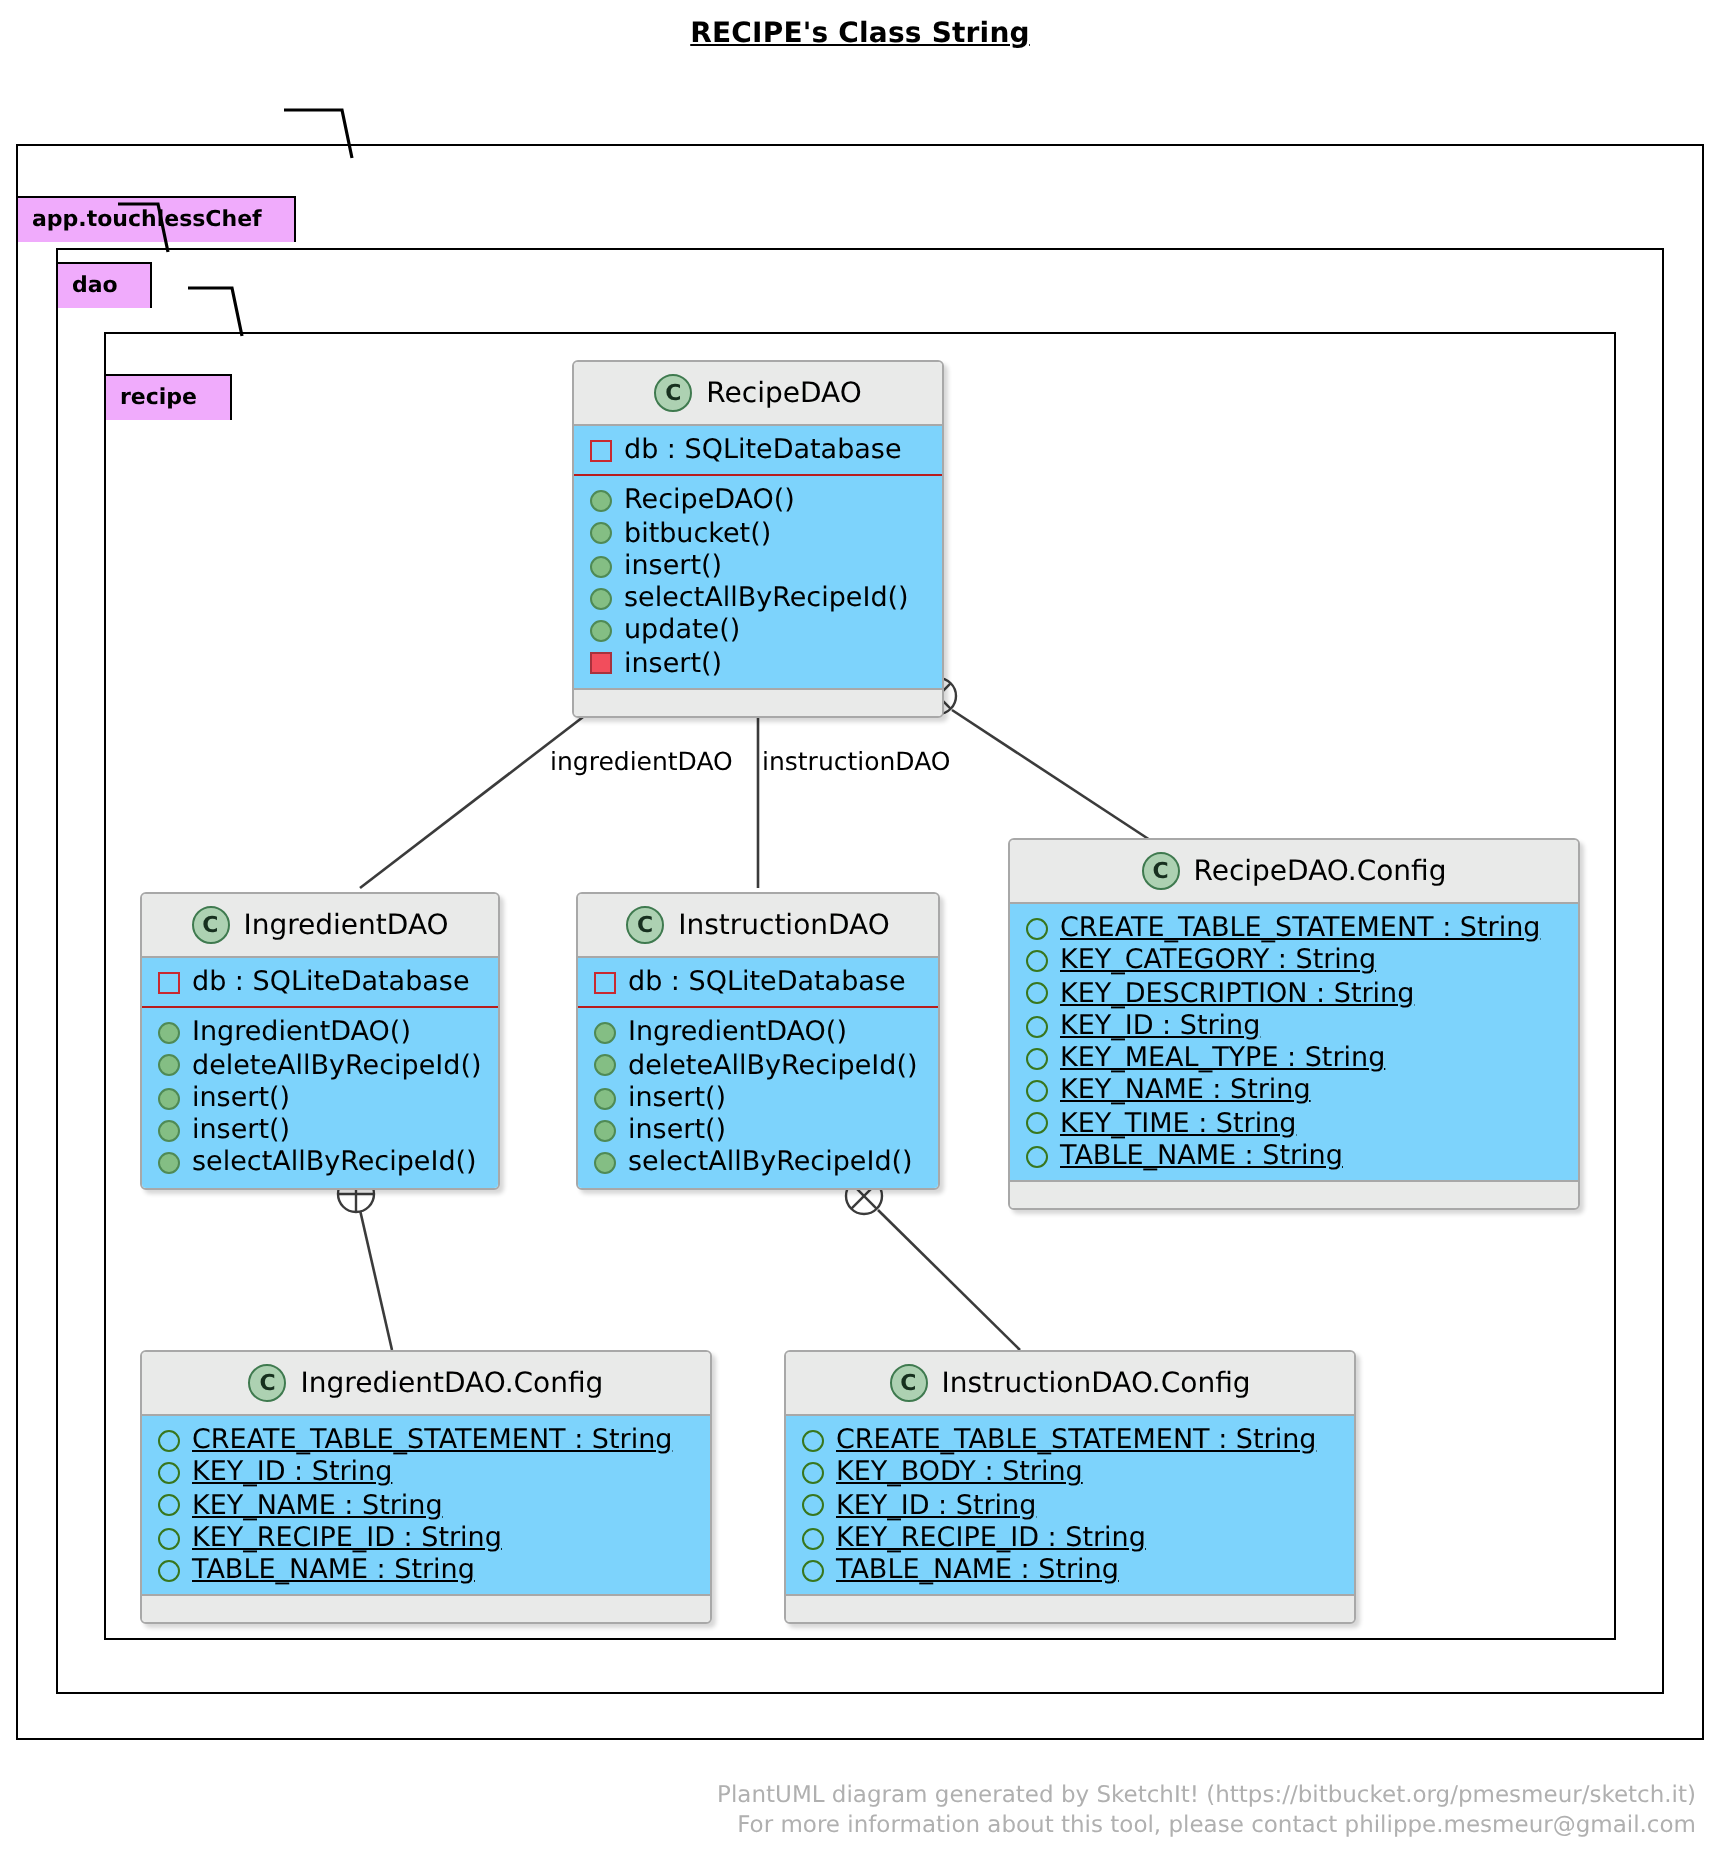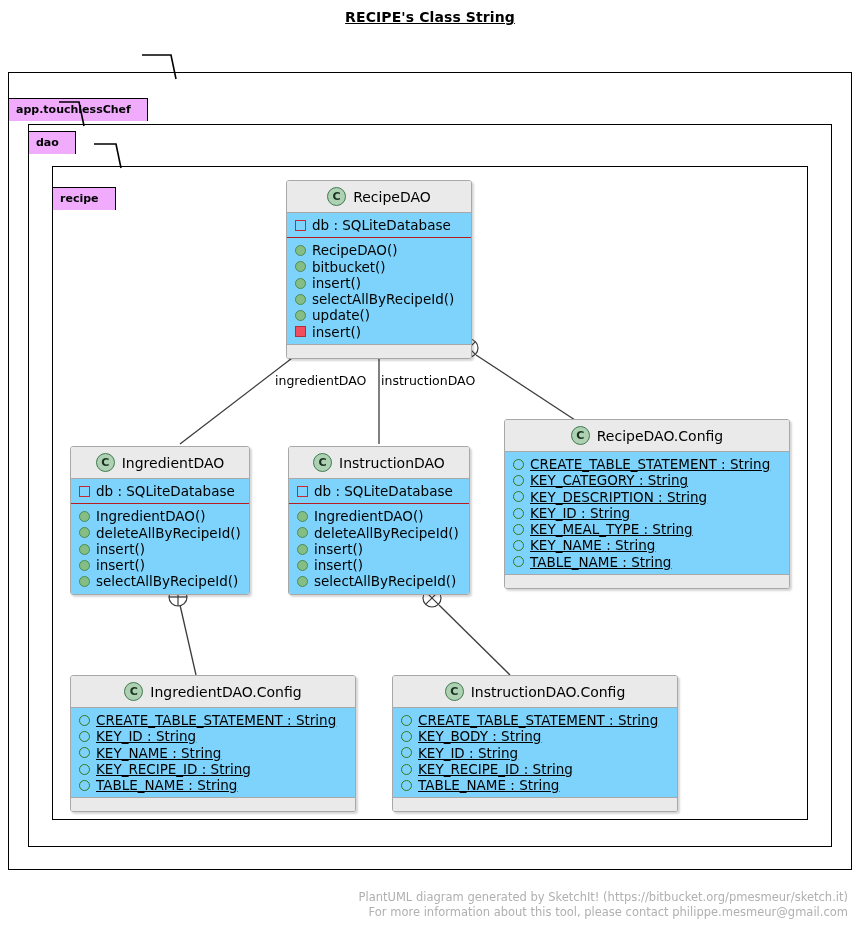--- a/index.html
+++ b/index.html
@@ -353,20 +353,24 @@
     <div class="member">
       <span class="mk pub-field"></span>
       <span class="m-text static">KEY_MEAL_TYPE : String</span>
     </div>
     <div class="member">
       <span class="mk pub-field"></span>
       <span class="m-text static">KEY_NAME : String</span>
     </div>
     <div class="member">
       <span class="mk pub-field"></span>
+      <span class="m-text static">KEY_TIME : String</span>
+    </div>
+    <div class="member">
+      <span class="mk pub-field"></span>
       <span class="m-text static">TABLE_NAME : String</span>
     </div>
   </div>
   <div class="cls-foot"></div>
 </div>
 
 <div class="cls" style="left:70px; top:675px; width:286px;">
   <div class="cls-header">
     <span class="cls-icon">C</span>
     <span>IngredientDAO.Config</span>

